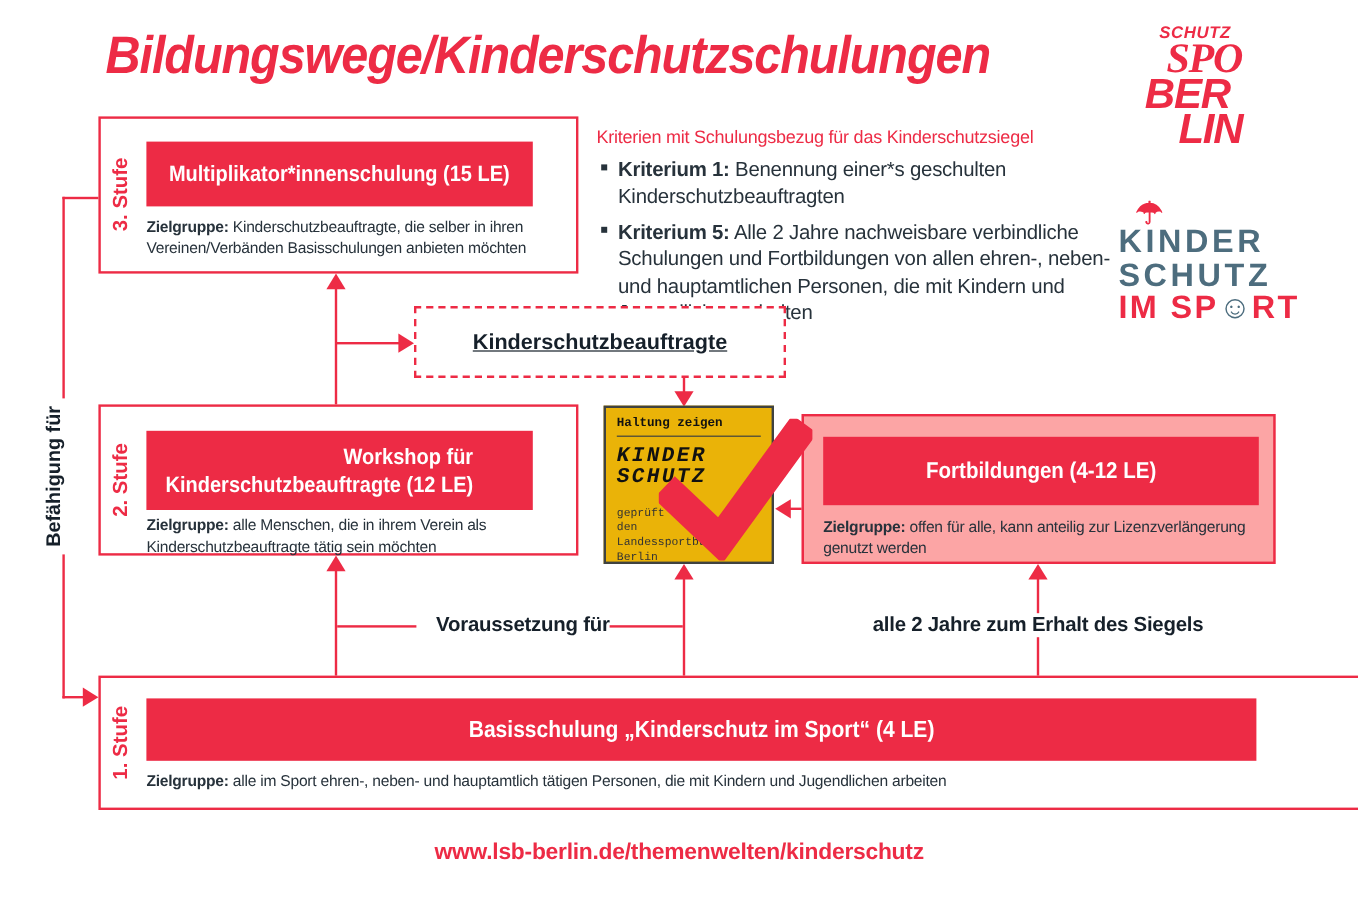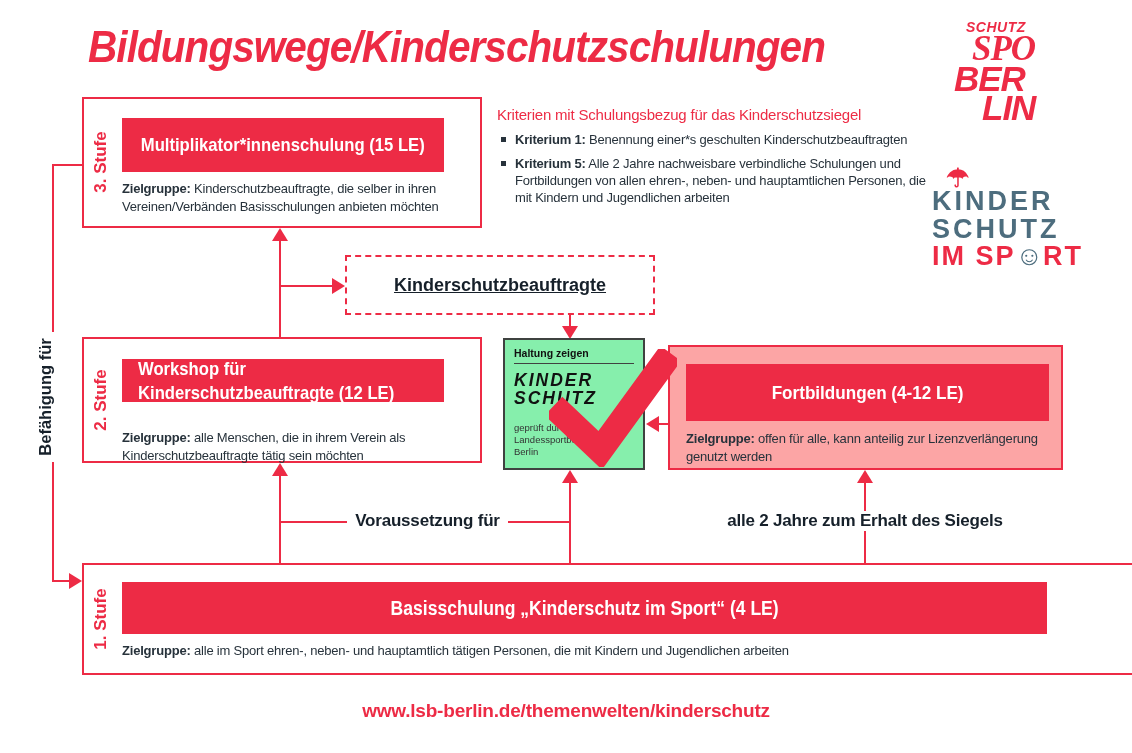--- a/index.html
+++ b/index.html
@@ -29,38 +29,38 @@
   .lsb-l5{margin-left:32px;}
   .ksis-logo{left:932px;top:168px;width:170px;font-weight:800;line-height:1.02;}
   .ksis-umbrella{display:block;color:var(--red);font-size:26px;line-height:20px;margin-left:14px;}
   .ksis-word{font-size:27px;color:var(--slate);letter-spacing:3px;}
   .ksis-line3{color:var(--red);font-size:27px;letter-spacing:2px;}
   .ksis-smiley{color:var(--slate);font-size:27px;letter-spacing:0;}
 
   
   .kriterien{left:497px;top:106px;width:438px;}
   .krit-head{color:var(--red);font-weight:normal;font-size:15px;letter-spacing:-.2px;margin-bottom:8px;}
-  .krit-item{display:flex;margin-bottom:7px;font-size:13px;line-height:1.32;letter-spacing:-.2px;}
+  .krit-item{display:flex;margin-bottom:7px;font-size:17px;line-height:1.32;letter-spacing:-.2px;}
   .krit-bullet{width:5px;height:5px;background:var(--ink);margin:6px 9px 0 4px;flex:none;}
 
   
   .stagebox{border:2px solid var(--red);background:#fff;}
   .stage3{left:82px;top:97px;width:400px;height:131px;}
   .stage2{left:82px;top:337px;width:400px;height:126px;}
   .stage1{left:82px;top:563px;width:1112px;height:112px;}
   .fortb {left:668px;top:345px;width:395px;height:125px;border:2px solid var(--red);background:#fca5a5;}
 
   .redbar{position:absolute;background:var(--red);color:#fff;font-weight:bold;
-          display:flex;align-items:center;}
+          display:flex;align-items:center;text-align:right;}
   .redbar .t{white-space:nowrap;transform:scaleX(.9);}
   .rb-center{justify-content:center;}
   .rb-center .t{transform-origin:center;}
   .rb-left .t{transform-origin:left center;}
   .rb3{left:38px;top:19px;width:322px;height:54px;font-size:18.5px;}
-  .rb2{left:38px;top:20px;width:322px;height:43px;font-size:18.5px;padding-left:16px;line-height:1.25;}
+  .rb2{left:38px;top:20px;width:322px;height:66px;font-size:18.5px;padding-left:16px;line-height:1.25;}
   .rbf{left:16px;top:17px;width:363px;height:57px;font-size:19px;}
   .rb1{left:38px;top:17px;width:925px;height:52px;font-size:19.5px;}
 
   .desc{position:absolute;font-size:13px;line-height:1.38;letter-spacing:-.2px;}
   .d3{left:38px;top:81px;width:340px;}
   .d2{left:38px;top:90px;width:340px;}
   .df{left:16px;top:83px;width:372px;}
   .d1{left:38px;top:77px;width:930px;}
 
   .vlabel{position:absolute;text-align:center;transform:rotate(-90deg);font-weight:bold;white-space:nowrap;}
@@ -68,29 +68,29 @@
   .sl3{left:61px;top:152px;}
   .sl2{left:61px;top:390px;}
   .sl1{left:61px;top:609px;}
   .befaehigung{left:-29px;top:387px;width:150px;height:20px;color:var(--black);font-size:16.5px;}
 
   
   .dashedbox{left:345px;top:255px;width:310px;height:60px;border:2px dashed var(--red);
       display:flex;align-items:center;justify-content:center;font-weight:bold;font-size:18px;color:var(--black);background:#fff;text-decoration:underline;}
 
   
-  .seal{left:503px;top:338px;width:142px;height:132px;border:2px solid var(--sealborder);background:#86efac;padding:7px 9px;z-index:2;}
+  .seal{left:503px;top:338px;width:142px;height:132px;border:2px solid var(--sealborder);background:#eab308;padding:7px 9px;z-index:2;font-family:Liberation Mono, monospace;}
   .seal-head{font-size:10.5px;font-weight:bold;color:#111;border-bottom:1.5px solid var(--sealborder);padding-bottom:4px;margin-bottom:7px;}
   .seal-title{font-size:17.5px;font-weight:800;font-style:italic;color:#111;letter-spacing:2px;line-height:1.05;}
   .seal-foot{font-size:9.5px;color:#333;width:80px;margin-top:14px;line-height:1.3;}
   .checkmark{left:549px;top:349px;z-index:3;}
 
   
   .conn-label{font-weight:bold;color:var(--black);font-size:17px;letter-spacing:-.2px;text-align:center;}
-  .voraussetzung{left:347px;top:511px;width:161px;}
+  .voraussetzung{left:347px;top:511px;width:161px;text-align:right;}
   .alle2jahre{left:705px;top:511px;width:320px;background:#fff;z-index:2;}
 
   
   .footer-url{left:241px;top:700px;width:650px;text-align:center;color:var(--red);font-weight:bold;font-size:19px;letter-spacing:-.2px;}
 
   
   .line{position:absolute;background:var(--red);}
   .ah{position:absolute;width:0;height:0;}
   .ah-up{border-left:8px solid transparent;border-right:8px solid transparent;border-bottom:13px solid var(--red);}
   .ah-down{border-left:8px solid transparent;border-right:8px solid transparent;border-top:13px solid var(--red);}

